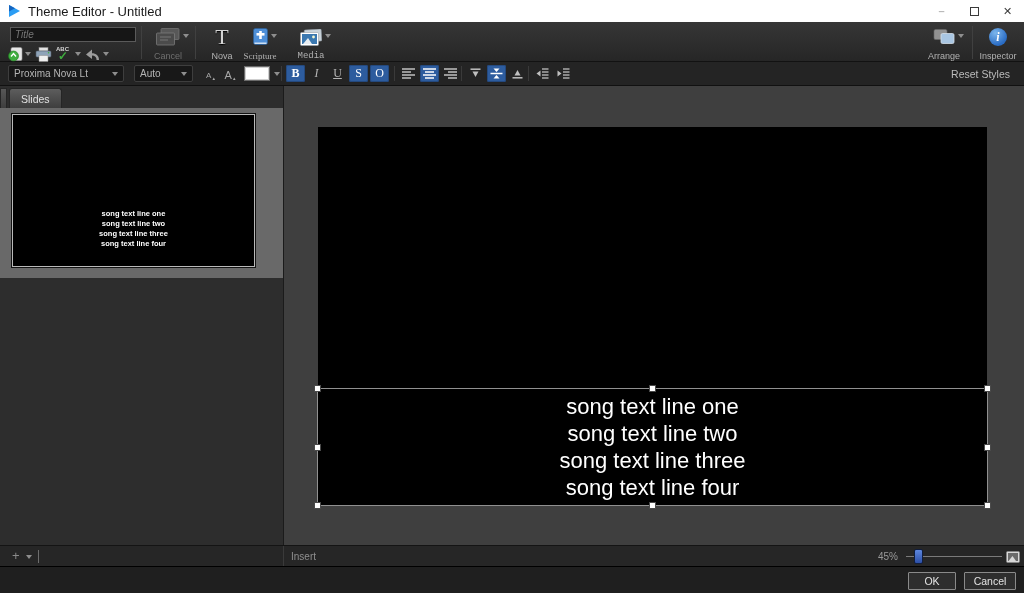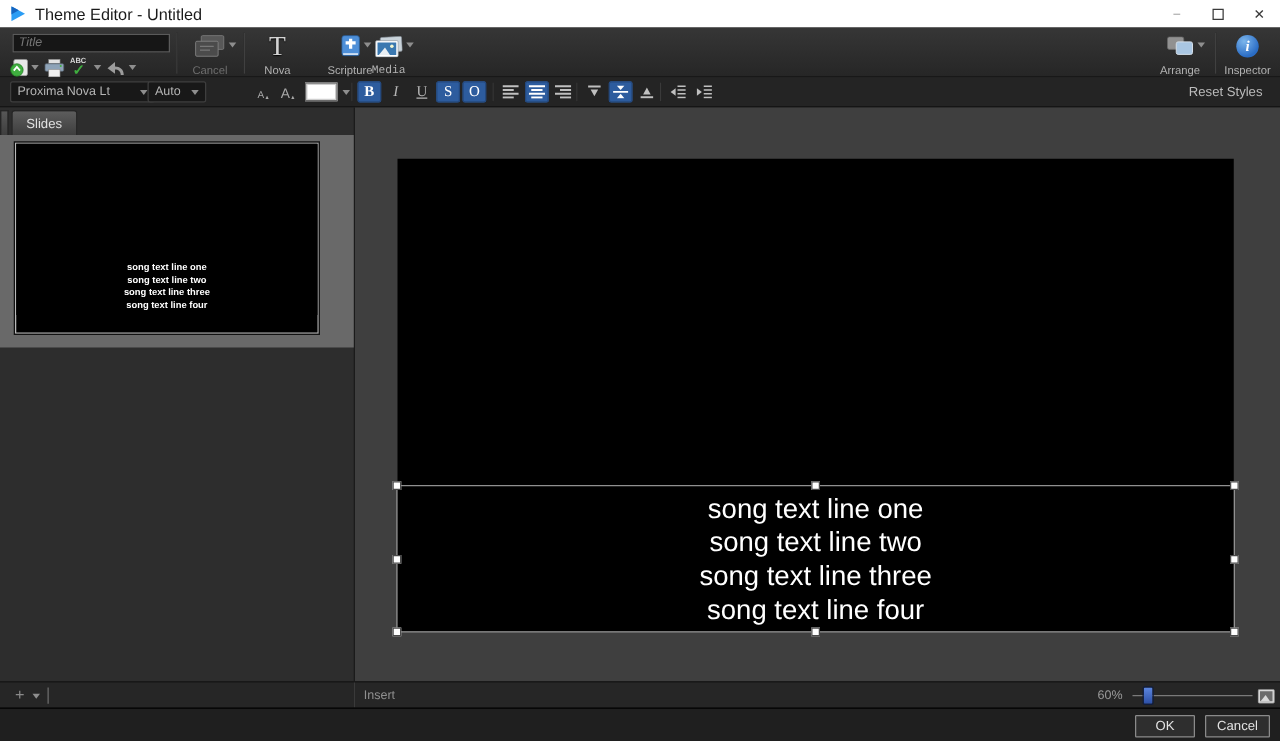--- a/index.html
+++ b/index.html
@@ -156,21 +156,21 @@
 
     <div class="tb-sep" style="left:195px;"></div>
 
     <div class="tb-btn" style="left:199px; width:46px;">
       <span class="icon-zone">
         <span class="t-glyph">T</span>
       </span>
       <span class="tb-label">Nova</span>
     </div>
 
-    <div class="tb-btn" style="left:256px; width:48px;">
+    <div class="tb-btn" style="left:236px; width:48px;font-family:Liberation Serif, serif;">
       <span class="icon-zone">
         <svg width="15" height="18" viewBox="0 0 15 18">
           <rect x="0.5" y="0.5" width="14" height="16" rx="2" fill="#4e8fd8" stroke="#2c5e97" stroke-width="0.7"></rect>
           <rect x="6.2" y="3" width="2.6" height="8" fill="#ffffff"></rect>
           <rect x="3.5" y="5" width="8" height="2.6" fill="#ffffff"></rect>
           <rect x="1.5" y="14.5" width="12" height="1.5" fill="#cfe0f2"></rect>
         </svg>
         <span class="tb-chev chev"></span>
       </span>
       <span class="tb-label">Scripture</span>
@@ -209,21 +209,21 @@
       </span>
       <span class="tb-label">Inspector</span>
     </div>
   </div>
 
   <div class="formatbar">
     <div class="fb-select" style="left:8px; width:116px;">
       <span>Proxima Nova Lt</span>
       <span class="chev"></span>
     </div>
-    <div class="fb-select" style="left:118px; width:47px;">
+    <div class="fb-select" style="left:134px; width:59px;">
       <span>Auto</span>
       <span class="chev"></span>
     </div>
 
     <div class="a-btn" style="left:202px; width:17px;">
       <span class="a-sm">A</span>
         <span class="a-caret">▴</span>
     </div>
     <div class="a-btn" style="left:221px; width:18px;">
       <span class="a-lg">A</span>
@@ -361,21 +361,21 @@
       </div>
     </div>
   </div>
 
   <div class="statusbar">
     <span class="sb-plus">+</span>
     <span class="chev sb-plus-chev"></span>
     <div class="sb-caret"></div>
     <div class="sb-div"></div>
     <span class="sb-insert">Insert</span>
-    <span class="zoom-label">60%</span>
+    <span class="zoom-label">45%</span>
     <div class="zoom-slider">
       <div class="zoom-handle"></div>
     </div>
     <svg class="preview-ic" width="14" height="12" viewBox="0 0 14 12">
       <rect x="0.5" y="0.5" width="13" height="11" rx="1" fill="#d8d8d8" stroke="#8a8a8a" stroke-width="0.6"></rect>
       <rect x="2" y="2" width="10" height="8" fill="#6b6b6b"></rect>
       <polygon points="2.5,10 6.5,5 10,10" fill="#d8d8d8"></polygon>
     </svg>
   </div>
 

